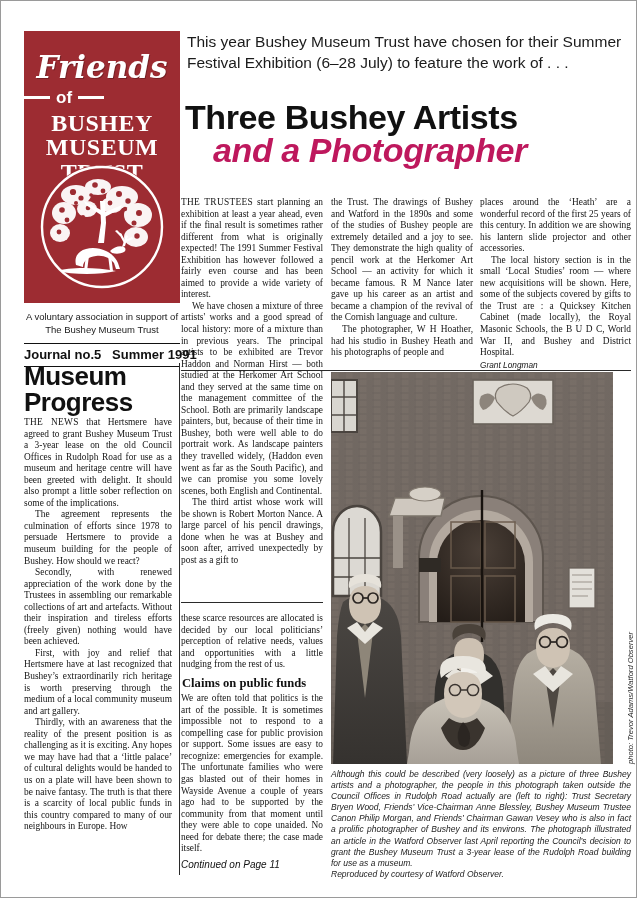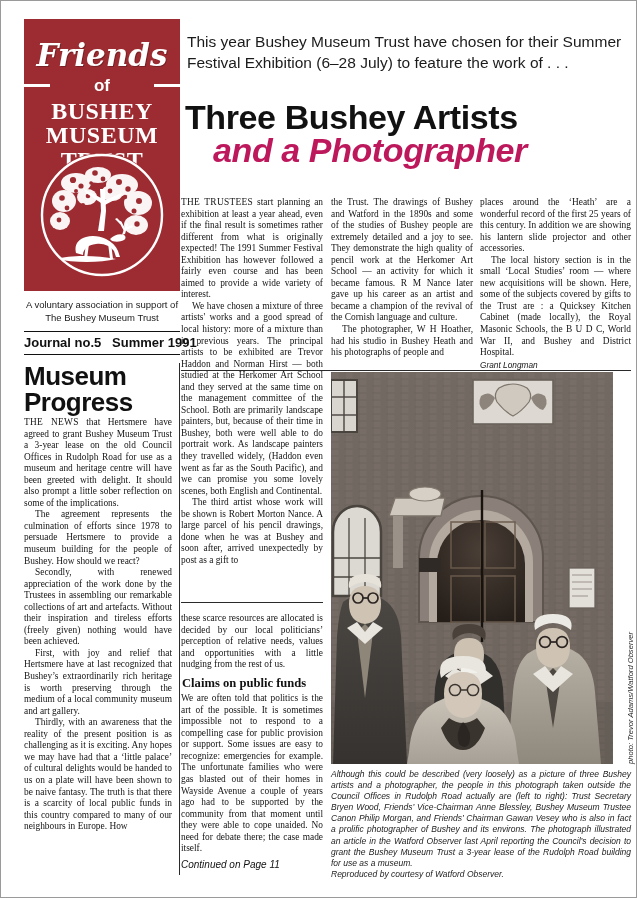--- a/index.html
+++ b/index.html
@@ -10,41 +10,41 @@
   .page{
     position:relative;
     width:637px;height:898px;
     background:#ffffff;
     overflow:hidden;
     box-sizing:border-box;
     border:1px solid #9a9a9a;
   }
   
   .masthead{
-    position:absolute;left:23px;top:18px;width:156px;
+    position:absolute;left:23px;top:30px;width:156px;
   }
   .logo-box{
     width:156px;height:272px;
     background:#9d2c32;
     position:relative;
     box-sizing:border-box;
     overflow:hidden;
   }
   .logo-friends{
     position:absolute;left:0;right:0;top:18px;
     text-align:center;
     font-family:"DejaVu Serif", serif;
     font-style:italic;font-weight:bold;
     font-size:31px;color:#fff;
     letter-spacing:0px;
     text-shadow:1px 1px 0 rgba(0,0,0,.25);
   }
   .logo-of-row{
     position:absolute;left:0;right:0;top:58px;
-    display:flex;align-items:center;justify-content:space-between;gap:25px;
+    display:flex;align-items:center;justify-content:flex-start;gap:6px;
   }
   .logo-of-row .rule{
     display:block;width:26px;height:3px;background:#fff;
   }
   .logo-of{
     font-family:"Liberation Sans", sans-serif;
     font-weight:bold;font-size:17px;color:#fff;line-height:1;
   }
   .logo-name{
     position:absolute;left:0;right:0;top:80px;

